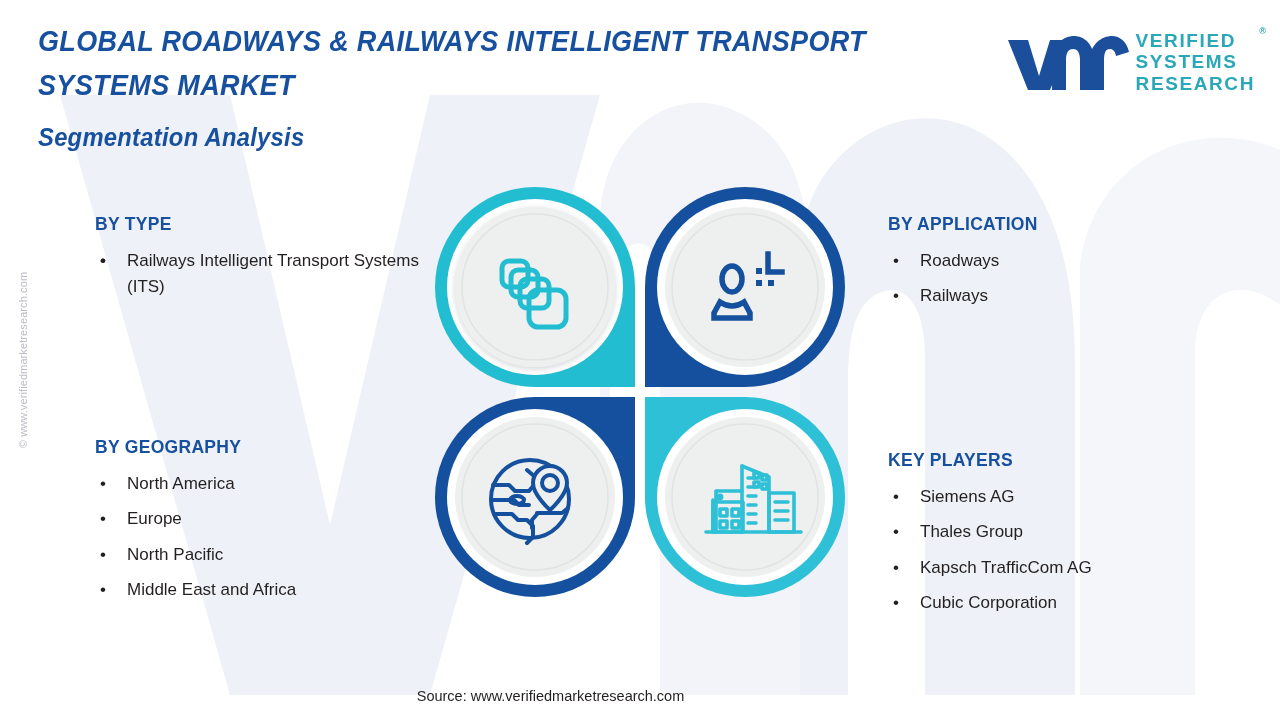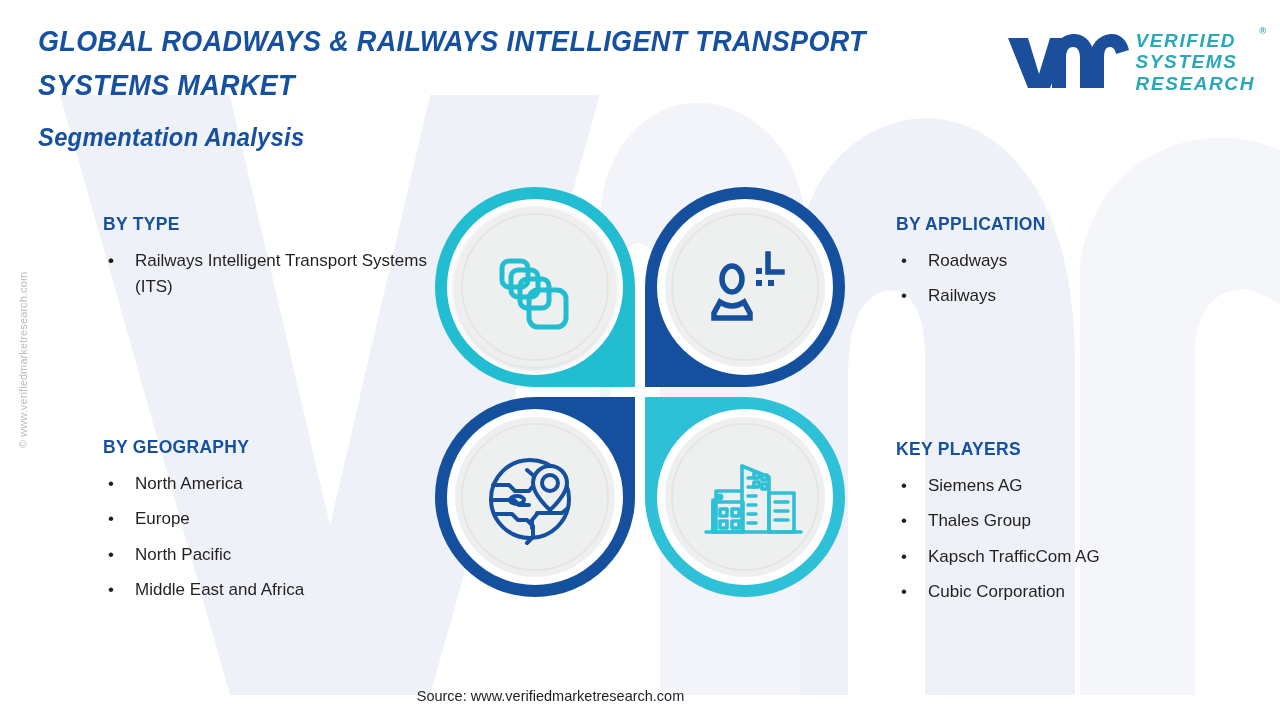--- a/index.html
+++ b/index.html
@@ -69,43 +69,43 @@
     letter-spacing: 0.3px;
     transform: scaleX(0.95);
     transform-origin: left center;
   }
 
   
   .logo {
     position: absolute;
     right: 25px; top: 30px;
     display: flex;
+    align-items: center;
     gap: 0;
     z-index: 6;
-    font-style: italic;
   }
   .logo-mark { display: block; }
   .logo-words {
     position: relative;
     line-height: 1.13;
     font-weight: bold;
     font-size: 19px;
     color: #2aa7b8;
     letter-spacing: 1.6px;
     font-family: "Liberation Sans", sans-serif;
   }
   .logo-words .reg {
     position: absolute;
     top: -4px; right: -11px;
     font-size: 9px;
     letter-spacing: 0;
   }
 
   
-  .block { position: absolute; z-index: 4; margin-left: 8px; }
+  .block { position: absolute; z-index: 4; }
   .block-title {
     font-size: 17.5px;
     font-weight: bold;
     color: #16509f;
     letter-spacing: 0.3px;
     margin-bottom: 13px;
   }
   .bullets { list-style: none; margin: 0; padding: 0; }
   .bullets li {
     position: relative;
@@ -119,21 +119,21 @@
     position: absolute;
     left: 5px; top: 0;
     font-size: 17px;
     color: #231f20;
     line-height: 1.55;
   }
 
   #block-type      { left: 95px;  top: 214px; width: 330px; }
   #block-geography { left: 95px;  top: 437px; width: 330px; }
   #block-application { left: 888px; top: 214px; width: 350px; }
-  #block-players   { left: 888px; top: 439px; width: 360px; }
+  #block-players   { left: 888px; top: 450px; width: 360px; }
 
   
   .pinwheel {
     position: absolute;
     left: 430px; top: 182px;
     width: 420px; height: 420px;
     z-index: 3;
   }
 
   

